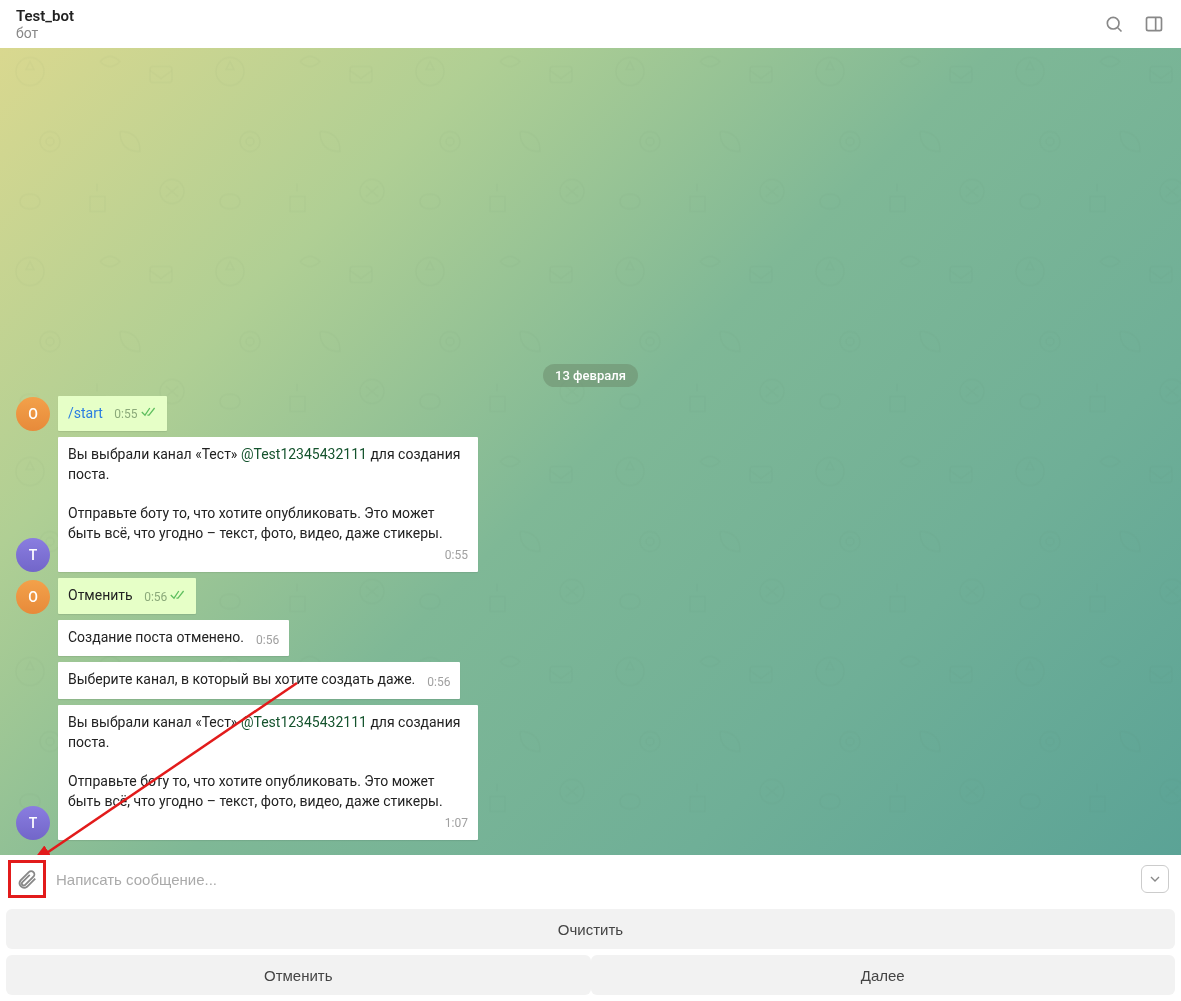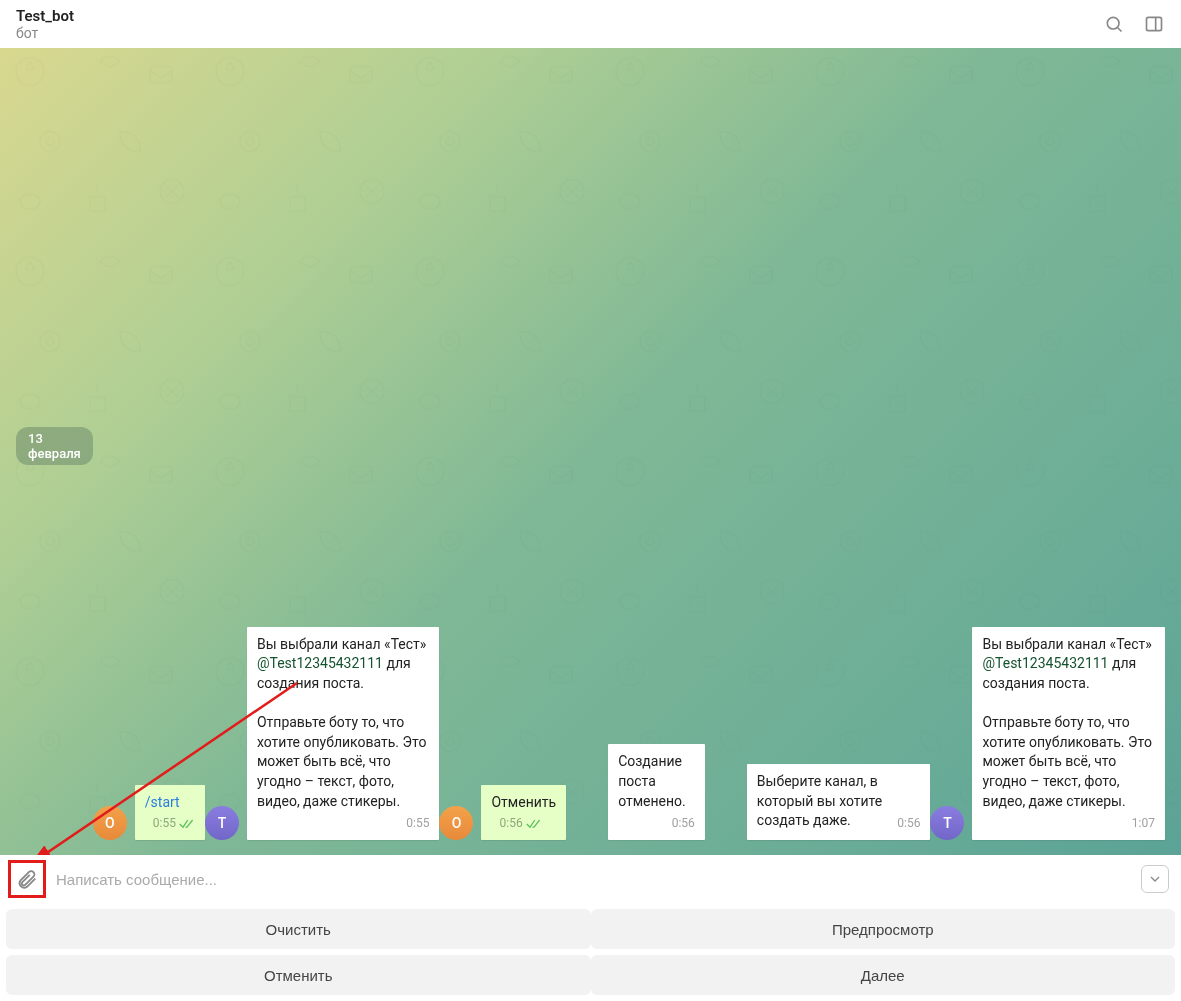--- a/index.html
+++ b/index.html
@@ -21,39 +21,39 @@
 }
 .chat-pattern {
   position: absolute; inset: 0;
   background-image:
     radial-gradient(circle at 10% 20%, rgba(255,255,255,0) 40%, transparent 41%),
     radial-gradient(circle at 80% 60%, rgba(255,255,255,0) 40%, transparent 41%);
   opacity: 0.15;
 }
 .chat-scroll {
   position: absolute; inset: 0;
-  display: flex; flex-direction: row; justify-content: flex-end;
+  display: flex; flex-direction: column; justify-content: flex-end;
   padding: 0 16px 12px 16px;
 }
 .date-chip {
   align-self: center;
   background: rgba(110, 140, 110, 0.55);
   color: #fff; font-size: 13px; font-weight: 500;
   padding: 4px 12px; border-radius: 12px; margin: 6px 0;
 }
 .msg-row { display: flex; align-items: flex-end; gap: 8px; margin: 3px 0; }
 .avatar { width: 34px; height: 34px; border-radius: 50%; display: flex; align-items: center; justify-content: center; font-size: 14px; font-weight: 500; color: #fff; flex-shrink: 0; }
 .avatar.orange { background: linear-gradient(#f3a14a, #e78a3a); }
 .avatar.purple { background: linear-gradient(#8a7de0, #7266c9); }
 .avatar-spacer { width: 34px; flex-shrink: 0; }
 .bubble { background: #fff; border-radius: 1px; padding: 8px 10px; font-size: 14px; color: #222; line-height: 1.4; position: relative; max-width: 440px; box-shadow: 0 1px 1px rgba(0,0,0,0.08); }
 .bubble.out { background: #e6ffc7; }
 .bubble .cmd { color: #2a7de1; }
 .bubble .mention { color: #14532d; }
-.bubble .meta { display: inline-flex; align-items: center; gap: 3px; font-size: 12px; color: #8ba97a; margin-left: 8px; vertical-align: bottom; }
+.bubble .meta { display: inline-flex; gap: 3px; font-size: 12px; color: #8ba97a; margin-left: 8px; vertical-align: bottom; }
 .bubble.in .meta { color: #a0a0a0; float: right; margin-left: 12px; margin-top: 4px; }
 .checks { display: inline-flex; }
 .checks svg { width: 16px; height: 12px; }
 
 .arrow-annotation { position: absolute; pointer-events: none; }
 
 .compose { background: #fff; display: flex; align-items: center; height: 48px; padding: 0 12px; }
 .attach-wrap { border: 3px solid #e21b1b; padding: 2px; margin-left: -4px; }
 .attach-btn { width: 28px; height: 28px; display: flex; align-items: center; justify-content: center; color: #888; cursor: pointer; }
 .compose-input { flex: 1; border: none; outline: none; font-size: 15px; padding: 0 10px; color: #222; }
@@ -217,21 +217,20 @@
     <div class="emoji-btn">
       <svg width="16" height="16" viewBox="0 0 24 24" fill="none" stroke="currentColor" stroke-width="2">
           <polyline points="6 9 12 15 18 9"></polyline>
         </svg>
     </div>
   </div>
 
   <div class="kb">
     <div class="kb-row">
       <button class="kb-btn">Очистить</button>
-      <button class="kb-btn">Предпросмотр</button>
     </div>
     <div class="kb-row">
       <button class="kb-btn">Отменить</button>
       <button class="kb-btn">Далее</button>
     </div>
   </div>
 
 </div>
 
 </body></html>

